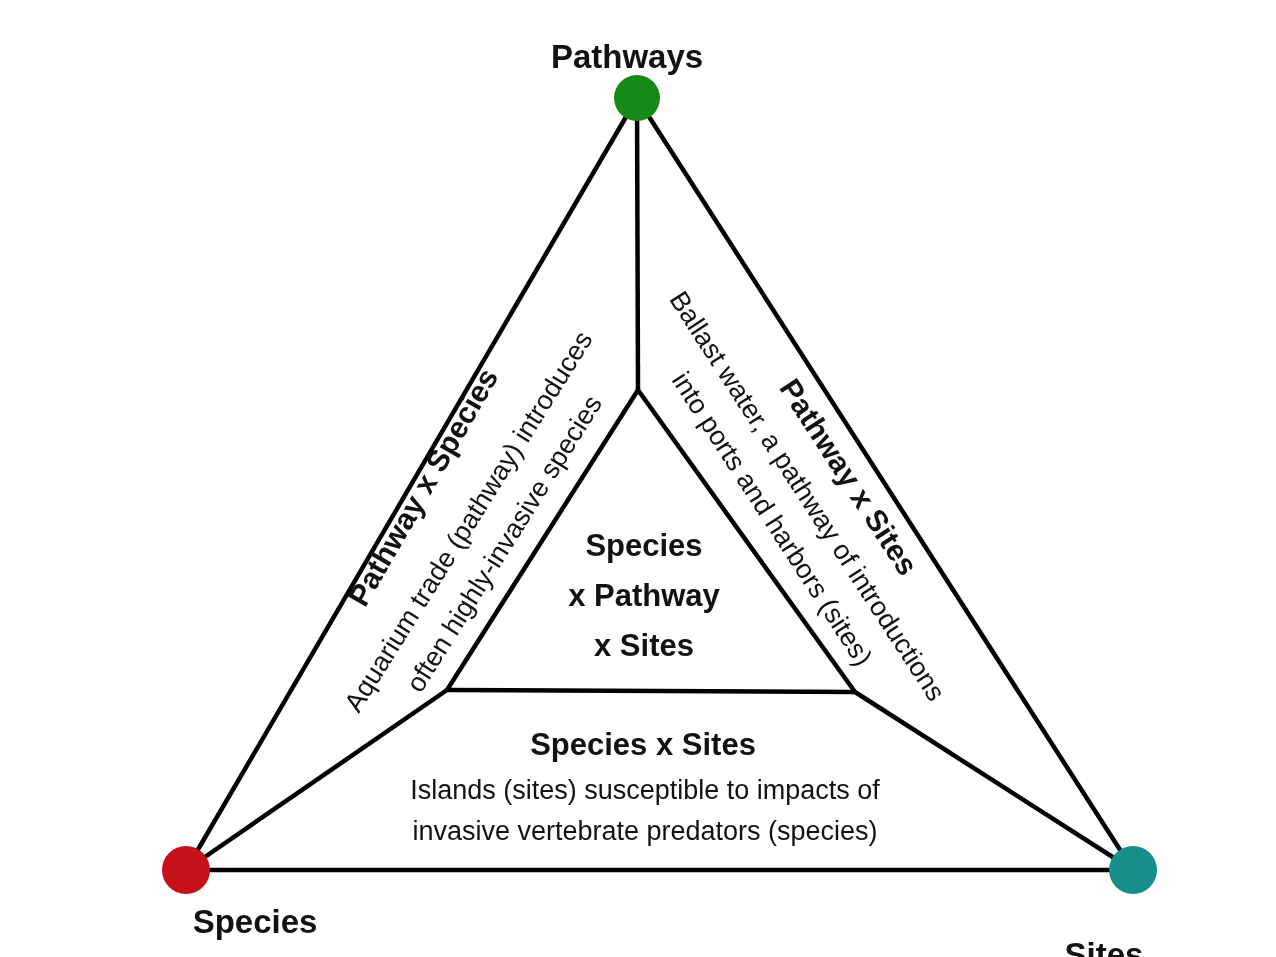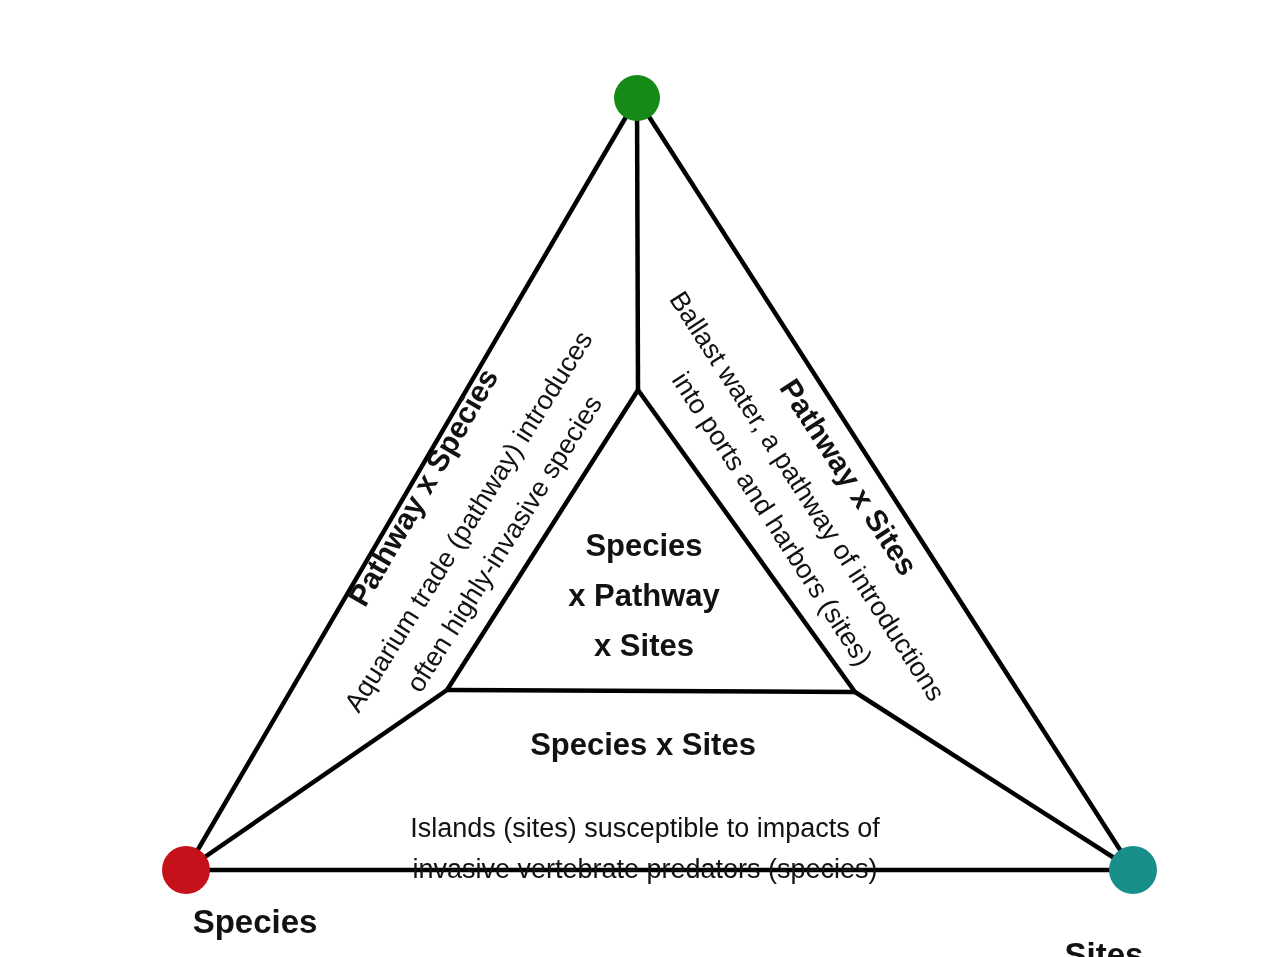--- a/index.html
+++ b/index.html
@@ -18,21 +18,21 @@
     transform: translate(-50%, -50%);
     white-space: pre-line;
     text-align: center;
     line-height: 1.5;
   }
   .vertex-label { font-weight: bold; font-size: 33px; white-space: nowrap; }
   .edge-title  { font-weight: bold; font-size: 30px; white-space: nowrap; }
   .edge-desc   { font-size: 27px; line-height: 1.55; white-space: pre; }
   .center-label{ font-weight: bold; font-size: 31px; line-height: 1.62; }
   .bottom-title{ font-weight: bold; font-size: 31px; white-space: nowrap; }
-  .bottom-desc { font-size: 27px; line-height: 1.5; margin-top: 38px; }
+  .bottom-desc { font-size: 27px; line-height: 1.5; }
   .rot-l-title { transform: translate(-50%, -50%) rotate(-60deg); }
   .rot-l-desc  { transform: translate(-50%, -50%) rotate(-58deg); }
   .rot-r-title { transform: translate(-50%, -50%) rotate(57deg); }
   .rot-r-desc  { transform: translate(-50%, -50%) rotate(57deg); }
 </style>
 </head>
 <body>
 
 <div class="stage">
 
@@ -49,20 +49,21 @@
     <line x1="447" y1="690" x2="855" y2="692" stroke-width="4.5" stroke="#000000"></line>
 
     <line x1="447" y1="690" x2="186" y2="870" stroke-width="4.5" stroke="#000000"></line>
     <line x1="855" y1="692" x2="1133" y2="870" stroke-width="4.5" stroke="#000000"></line>
 
     <circle cx="637" cy="98" r="23" fill="#168a16"></circle>
     <circle cx="186" cy="870" r="24" fill="#c6101a"></circle>
     <circle cx="1133" cy="870" r="24" fill="#178e8a"></circle>
   </svg>
 
+  <div class="abs vertex-label" style="left:627px; top:57px;">Pathways</div>
   <div class="abs vertex-label" style="left:255px; top:922px;">Species</div>
   <div class="abs vertex-label" style="left:1104px; top:955px;">Sites</div>
 
   <div class="abs edge-title rot-l-title" style="left:423px; top:487px;">Pathway x Species</div>
   <div class="abs edge-desc rot-l-desc" style="left:487px; top:533px;">Aquarium trade (pathway) introduces
 often highly-invasive species</div>
 
   <div class="abs edge-title rot-r-title" style="left:849px; top:477px;">Pathway x Sites</div>
   <div class="abs edge-desc rot-r-desc" style="left:789px; top:508px;">Ballast water, a pathway of introductions
 into ports and harbors (sites)</div>

